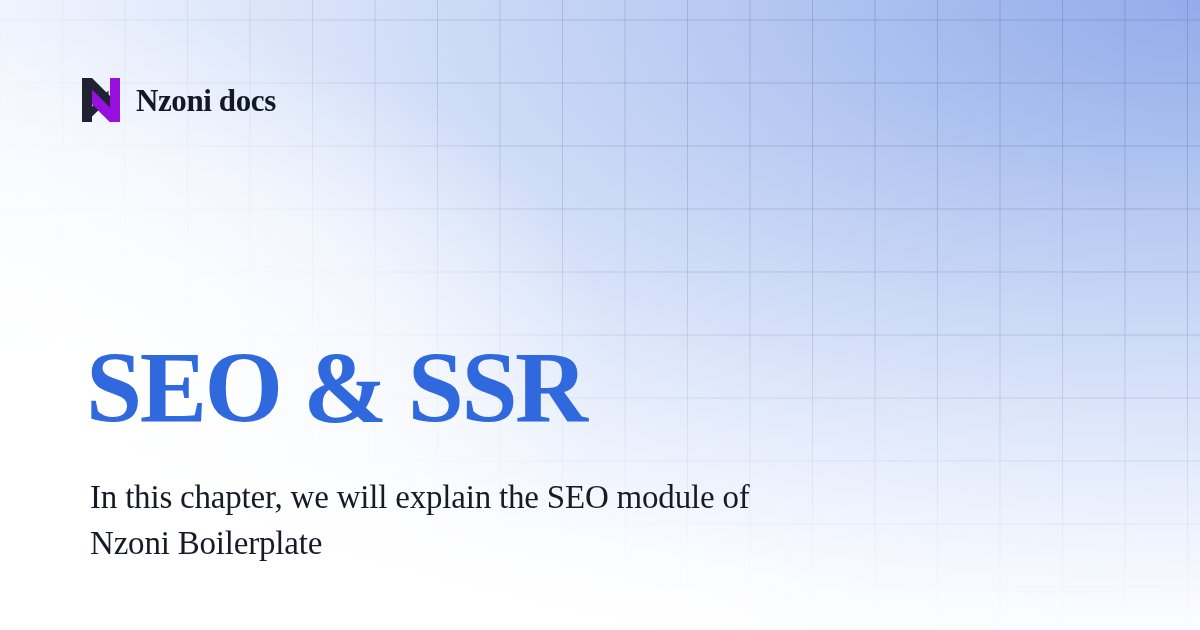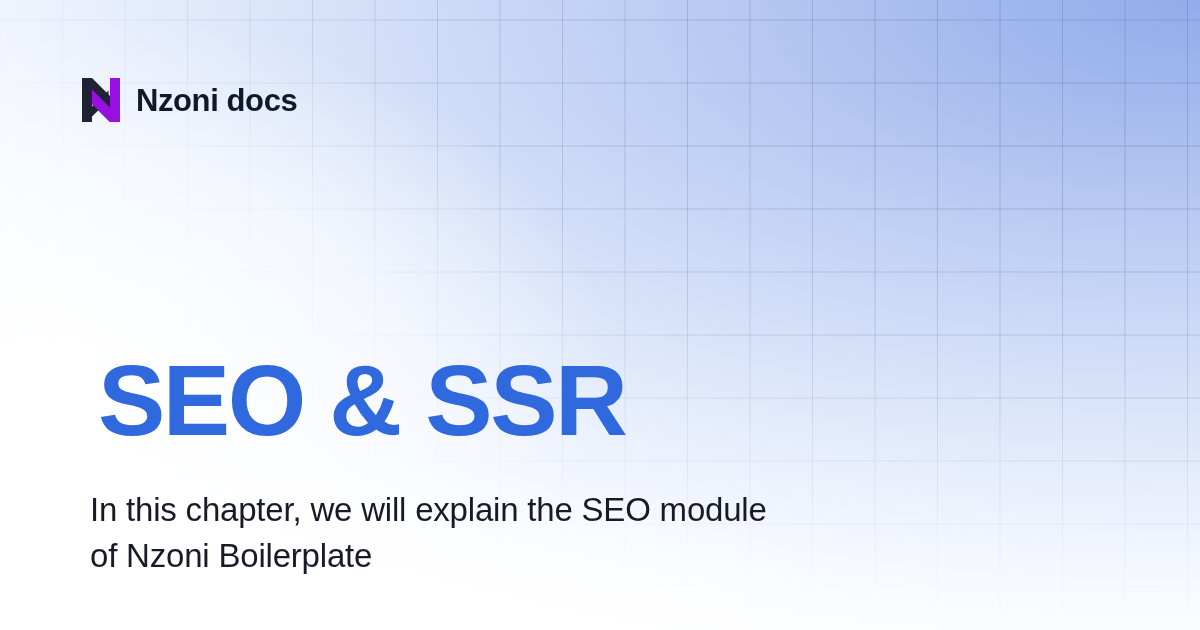--- a/index.html
+++ b/index.html
@@ -13,20 +13,21 @@
     font-family: "Liberation Sans", sans-serif;
     background: #ffffff;
   }
 
   .og-card {
     position: relative;
     width: 1200px;
     height: 630px;
     overflow: hidden;
     background: #bef264;
+    font-family: Liberation Serif, serif;
   }
 
   
   .bg-base {
     position: absolute;
     inset: 0;
     background:
       radial-gradient(135% 115% at 100% 0%,
         #93acea 0%,
         #a3b9ee 14%,
@@ -102,21 +103,21 @@
   }
 
   .headline-block {
     position: absolute;
     left: 82px;
     top: 334px;
     width: 860px;
   }
 
   .page-title {
-    margin: 16px;
+    margin: 4px;
     font-size: 101px;
     font-weight: 700;
     letter-spacing: -2.5px;
     line-height: 1.0;
     color: #3069dd;
     white-space: nowrap;
   }
 
   .page-subtitle {
     margin: 8px;

